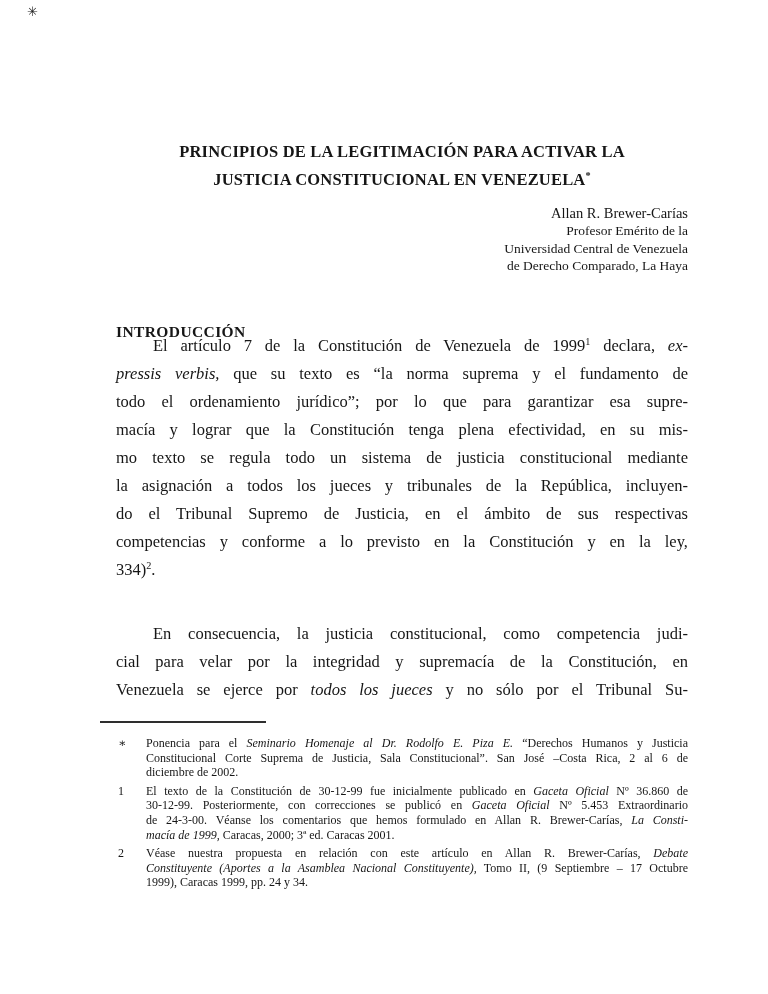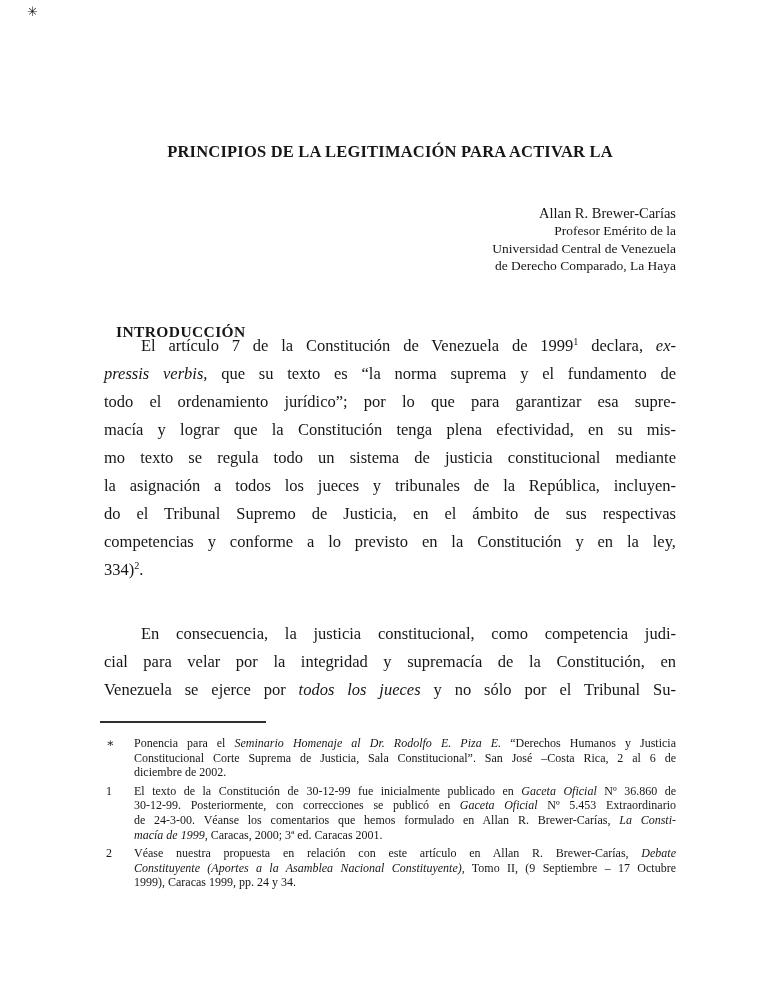--- a/index.html
+++ b/index.html
@@ -9,21 +9,21 @@
     background:#ffffff;
     color:#161616;
     font-family:"Liberation Serif","DejaVu Serif",serif;
     overflow:hidden;
   }
   .corner-mark{
     position:absolute;left:27px;top:4px;
     font-size:13px;color:#1c1c1c;
     font-family:"DejaVu Sans",sans-serif;
   }
-  .block{position:absolute;left:104px;width:572px;}
+  .block{position:absolute;left:116px;width:572px;}
   .title-block{
     top:138px;
     font-weight:bold;
     font-size:16.5px;
     line-height:28px;
     letter-spacing:0.2px;
   }
   .author-block{
     top:205px;
     font-size:13.5px;
@@ -58,20 +58,21 @@
 </style>
 </head>
 <body>
 
 <div class="page">
 
   <div class="corner-mark">✳</div>
 
   <div class="block title-block m-center">
       <div class="tl">PRINCIPIOS DE LA LEGITIMACIÓN PARA ACTIVAR LA</div>
+      <div class="tl">JUSTICIA CONSTITUCIONAL EN VENEZUELA<sup>*</sup></div>
     </div>
 
   <div class="block author-block m-right">
       <div class="tl">Allan R. Brewer-Carías</div>
       <div class="tl">Profesor Emérito de la</div>
       <div class="tl">Universidad Central de Venezuela</div>
       <div class="tl">de Derecho Comparado, La Haya</div>
     </div>
 
   <h2 class="section-heading" style="margin:16px;">INTRODUCCIÓN</h2>

